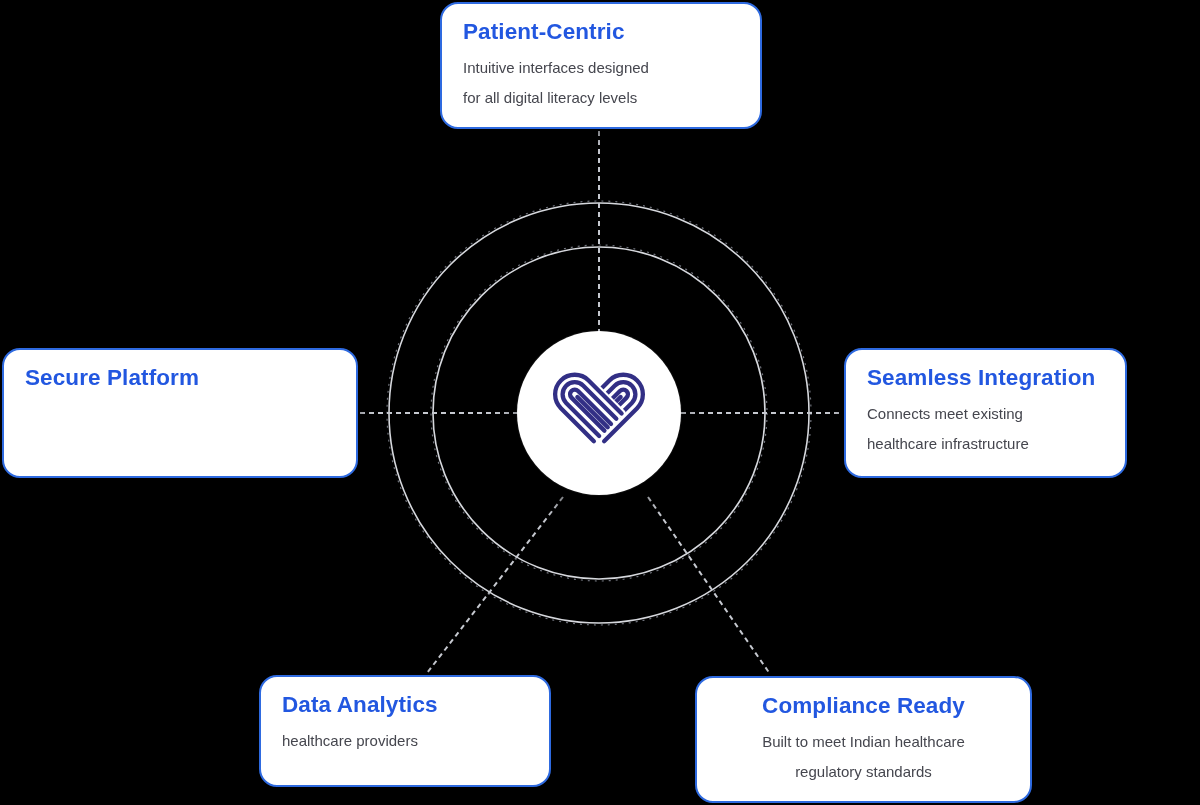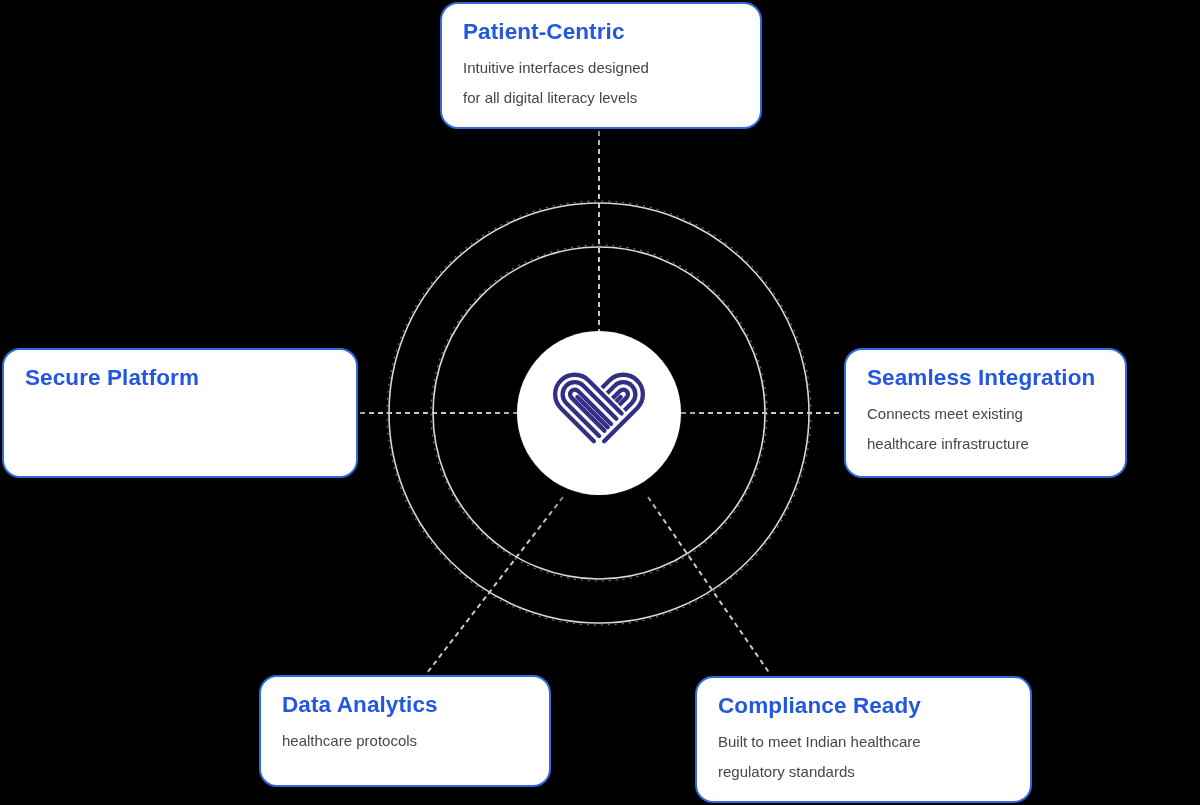--- a/index.html
+++ b/index.html
@@ -54,21 +54,21 @@
     margin: 0;
     font-size: 15px;
     line-height: 30px;
     color: #45464e;
     white-space: nowrap;
   }
   .card-top          { left: 440px; top: 2px;   width: 322px; height: 127px; }
   .card-left         { left: 2px;   top: 348px; width: 356px; height: 130px; }
   .card-right        { left: 844px; top: 348px; width: 283px; height: 130px; }
   .card-bottom-left  { left: 218px; top: 675px; width: 292px; height: 112px; margin-left: 41px; }
-  .card-bottom-right { left: 695px; top: 676px; width: 337px; height: 127px; }
+  .card-bottom-right { left: 695px; top: 676px; width: 337px; height: 127px; text-align: center; }
 </style>
 </head>
 <body>
 
 <div class="stage">
 
   <svg class="wires" viewBox="0 0 1200 805">
 
     <circle cx="599" cy="413" r="212" fill="none" stroke="rgba(130,134,144,0.85)" stroke-width="1.2" stroke-dasharray="2 5"></circle>
     <circle cx="599" cy="413" r="210" fill="none" stroke="#d6d8dd" stroke-width="1.6"></circle>
@@ -122,21 +122,21 @@
   </div>
 
   <div class="card card-right">
     <h3>Seamless Integration</h3>
     <p class="line">Connects meet existing</p>
     <p class="line">healthcare infrastructure</p>
   </div>
 
   <div class="card card-bottom-left">
     <h3>Data Analytics</h3>
-    <p class="line">healthcare protocols</p>
+    <p class="line">healthcare providers</p>
   </div>
 
   <div class="card card-bottom-right">
     <h3>Compliance Ready</h3>
     <p class="line">Built to meet Indian healthcare</p>
     <p class="line">regulatory standards</p>
   </div>
 
 </div>
 

